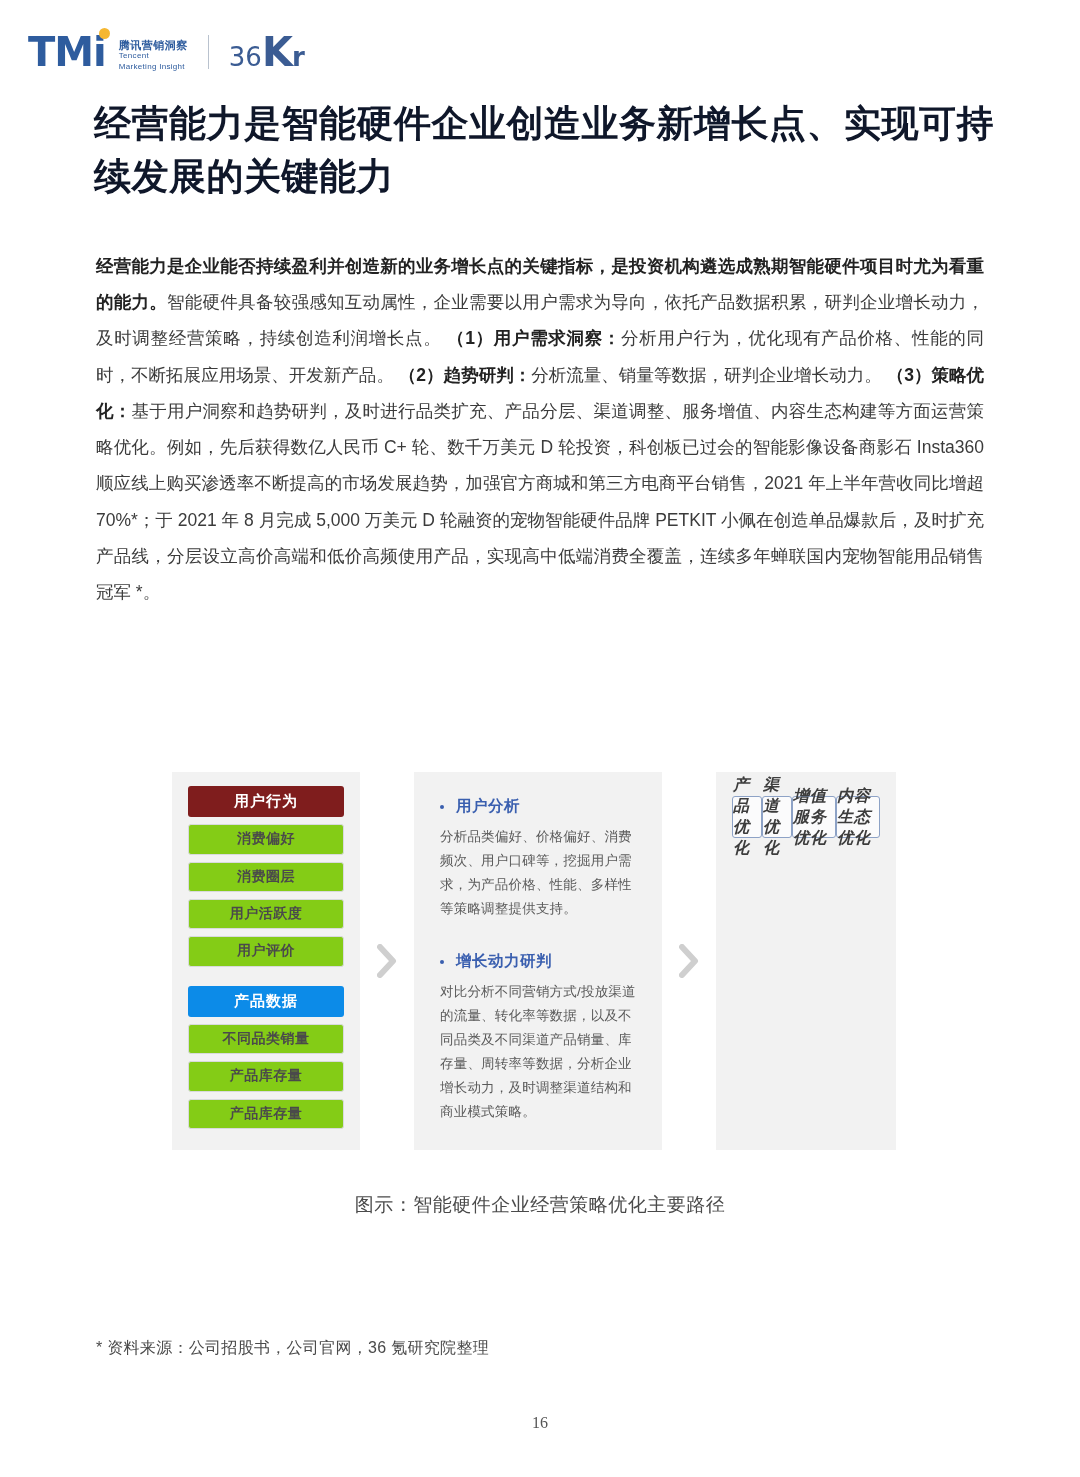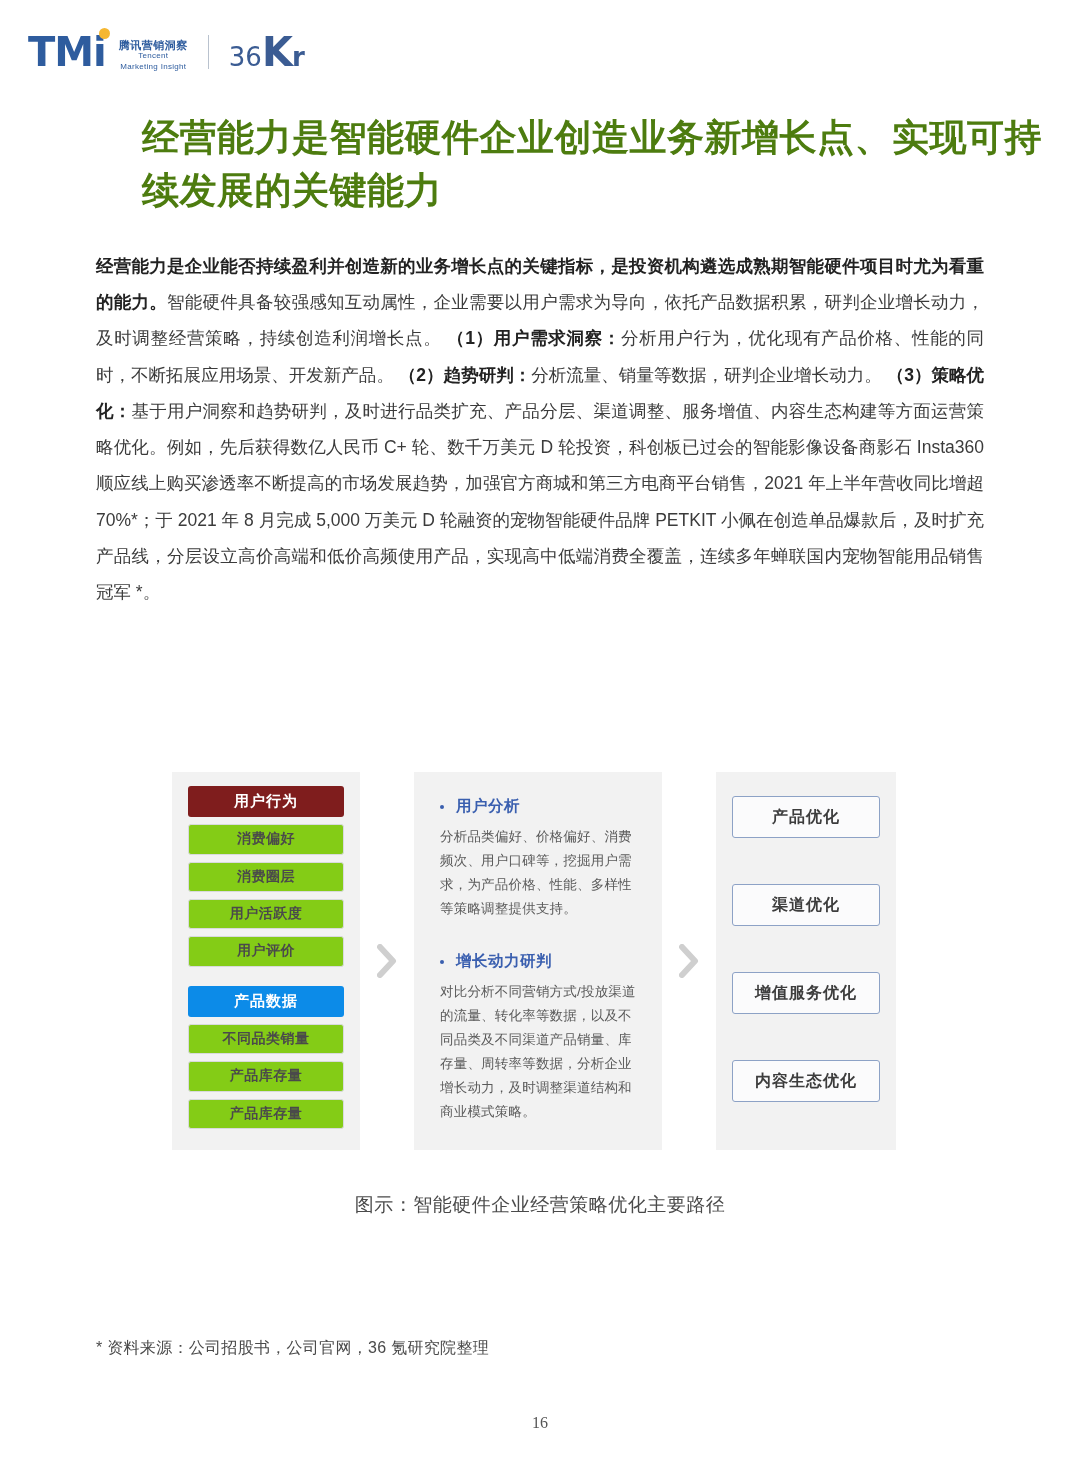--- a/index.html
+++ b/index.html
@@ -17,21 +17,20 @@
   }
 
   
   .page-header {
     position: absolute;
     top: 26px;
     left: 28px;
     display: flex;
     align-items: center;
     height: 52px;
-    text-align: center;
   }
   .tmi-logo {
     display: flex;
     align-items: flex-end;
     position: relative;
   }
   .tmi-mark {
     font-size: 40px;
     font-weight: 800;
     color: #2E5C9E;
@@ -84,28 +83,27 @@
     letter-spacing: -1px;
   }
   .kr-logo .kr-36 { font-weight: 500; font-size: 26px; letter-spacing: 0; }
   .kr-logo .kr-K  { font-size: 40px; }
   .kr-logo .kr-r  { font-size: 26px; }
 
   
   .page-title {
     position: absolute;
     left: 94px;
-    top: 112px;
+    top: 98px;
     width: 900px;
     font-size: 37px;
     font-weight: 800;
-    color: #4d7c0f;
+    color: #0f172a;
     line-height: 1.42;
     letter-spacing: 0.5px;
-    margin-left: 48px;
   }
 
   
   .body-copy {
     position: absolute;
     left: 96px;
     top: 248px;
     width: 888px;
     font-size: 17.5px;
     line-height: 2.07;
@@ -147,23 +145,24 @@
   }
   .panel-mid {
     width: 248px;
     padding: 24px 26px;
     box-sizing: border-box;
   }
   .panel-right {
     width: 180px;
     padding: 24px 16px;
     display: flex;
-    flex-direction: column;
-    justify-content: flex-start;
+    flex-direction: row;
+    justify-content: center;
     box-sizing: border-box;
+    font-style: italic;
   }
 
   .cat-box {
     height: 32px;
     border-radius: 3px;
     display: flex;
     align-items: center;
     justify-content: center;
     font-size: 15px;
     font-weight: 700;

